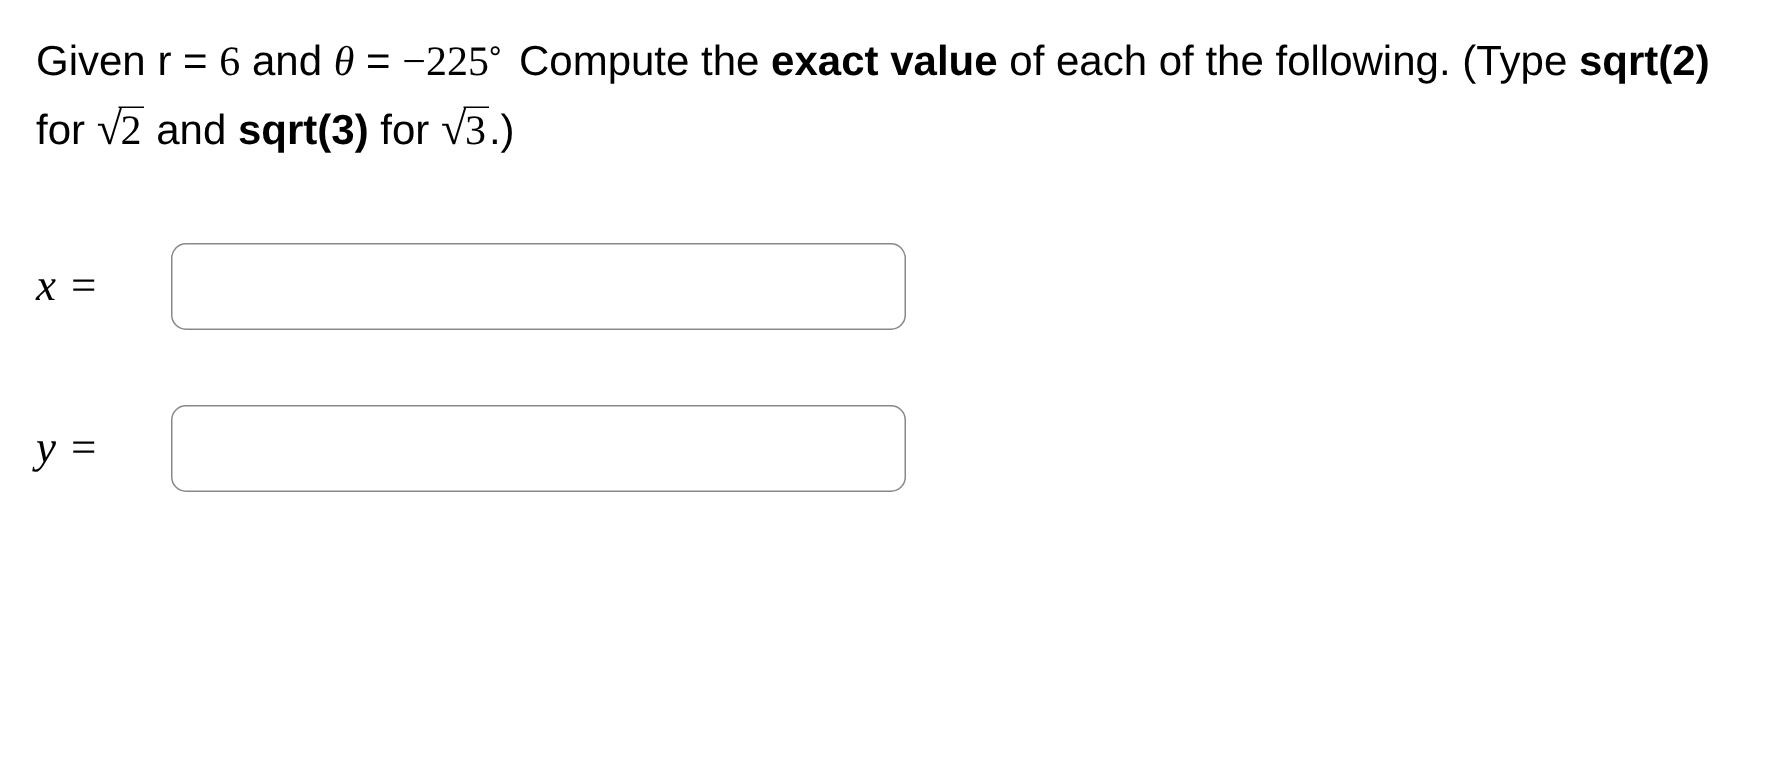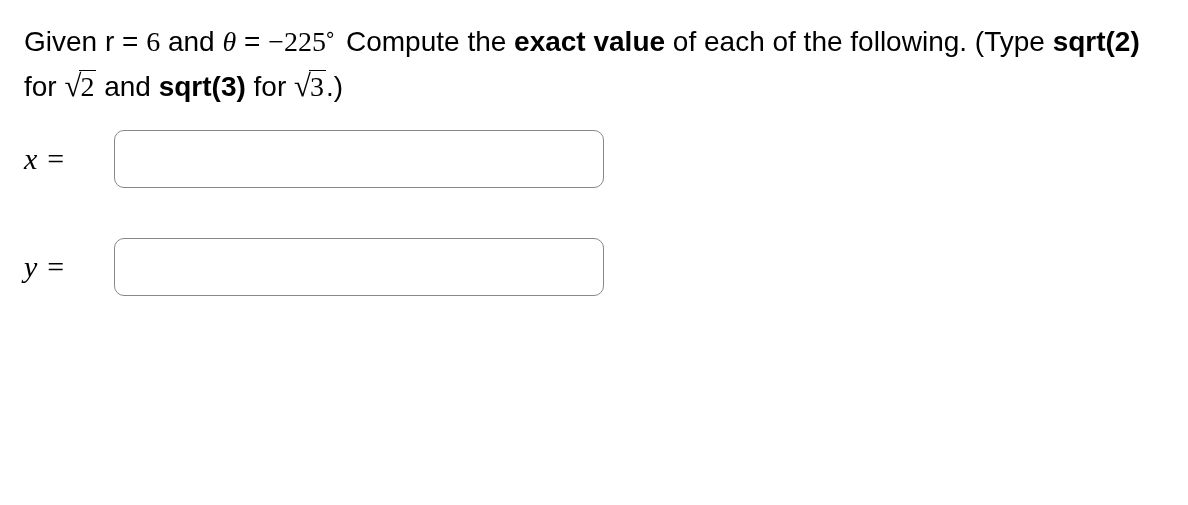--- a/index.html
+++ b/index.html
@@ -6,21 +6,21 @@
     margin: 0;
     padding: 20px 24px;
     font-family: Arial, Helvetica, sans-serif;
     font-size: 28px;
     line-height: 1.5;
     color: #000;
     width: 1188px;
     box-sizing: border-box;
   }
   .question {
-    margin-bottom: 20px;
+    margin-bottom: 52px;
   }
   .math-var {
     font-family: 'Times New Roman', serif;
     font-style: italic;
   }
   .math-num {
     font-family: 'Times New Roman', serif;
   }
   .sqrt {
     display: inline-block;

